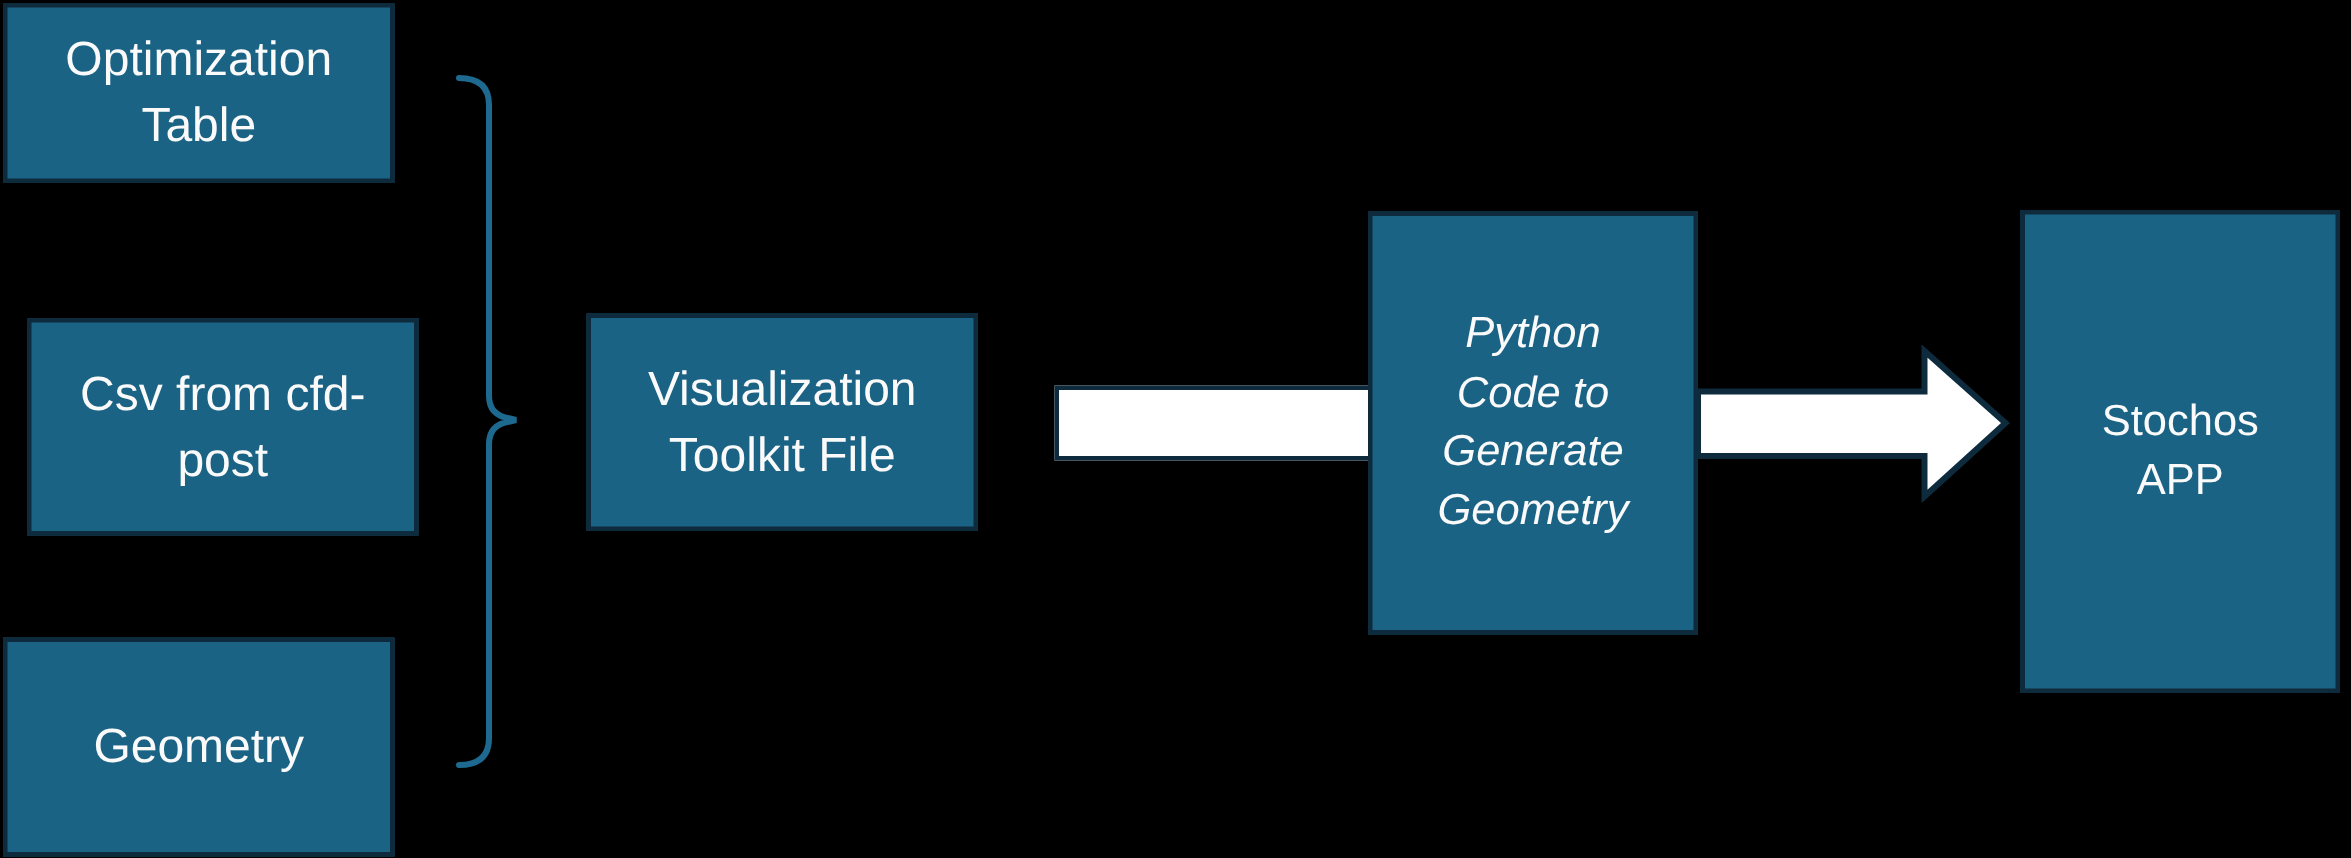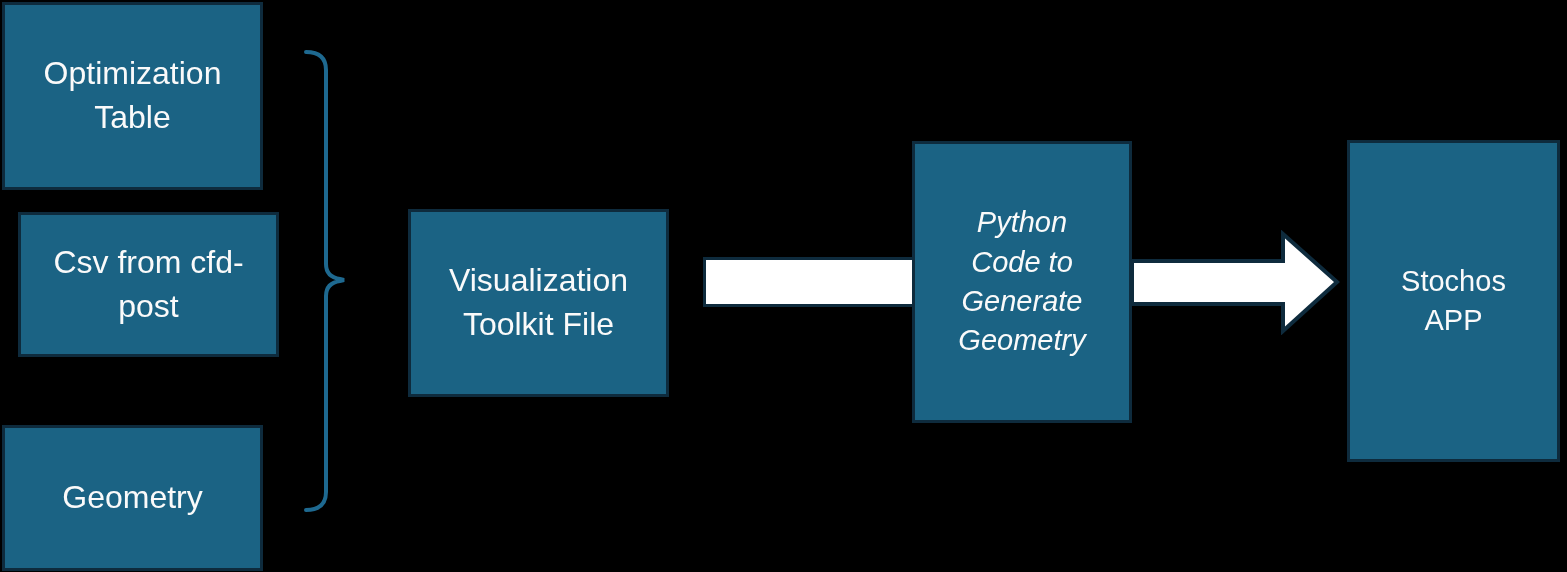--- a/index.html
+++ b/index.html
@@ -29,24 +29,24 @@
     display: flex;
     align-items: center;
     justify-content: center;
     text-align: center;
     white-space: pre-line;
     line-height: 1.36;
   }
   .node.size-a { font-size: 32px; }
   .node.size-b { font-size: 29px; }
 
-  .node-optimization { left: 2px;    top: 2px;   width: 261px; height: 188px; }
+  .node-optimization { left: 2px;    top: 2px;   width: 261px; height: 120px; }
   .node-csv          { left: 18px;    top: 212px; width: 261px; height: 145px; }
   .node-geometry     { left: 2px;    top: 425px; width: 261px; height: 146px; }
-  .node-vtk          { left: 408px;  top: 209px; width: 261px; height: 188px; }
+  .node-vtk          { left: 391px;  top: 209px; width: 261px; height: 145px; }
   .node-python       { left: 912px;  top: 141px; width: 220px; height: 282px; z-index: 3; font-style: italic; }
   .node-stochos      { left: 1347px; top: 140px; width: 213px; height: 322px; }
 
   .brace-svg {
     position: absolute;
     left: 300px; top: 48px;
     width: 50px; height: 468px;
   }
   .arrow-bar {
     position: absolute;

